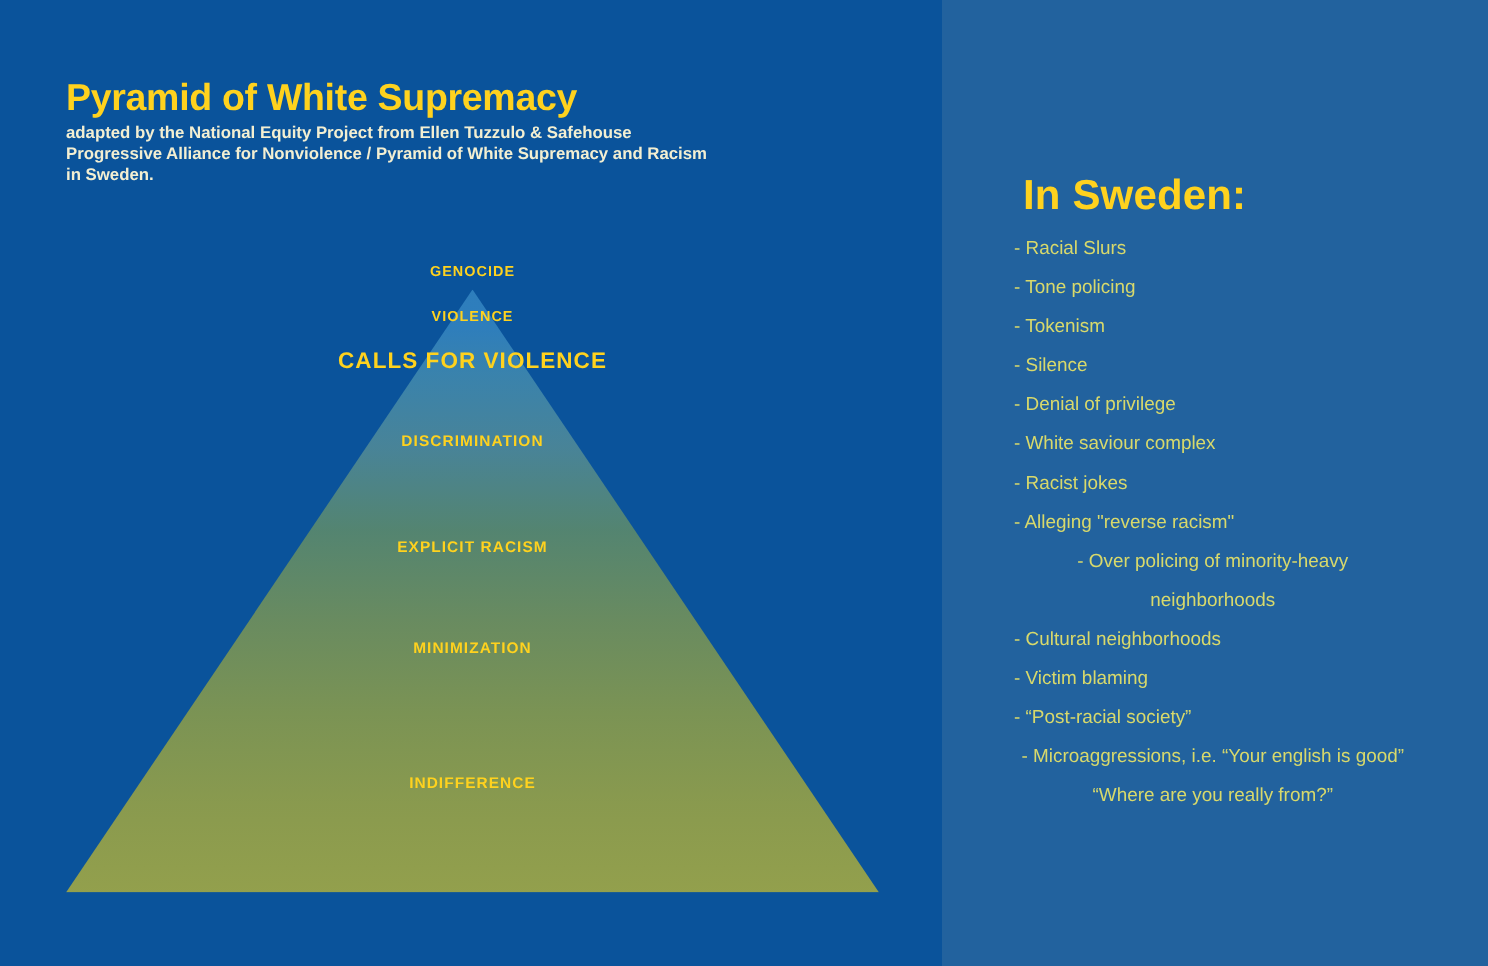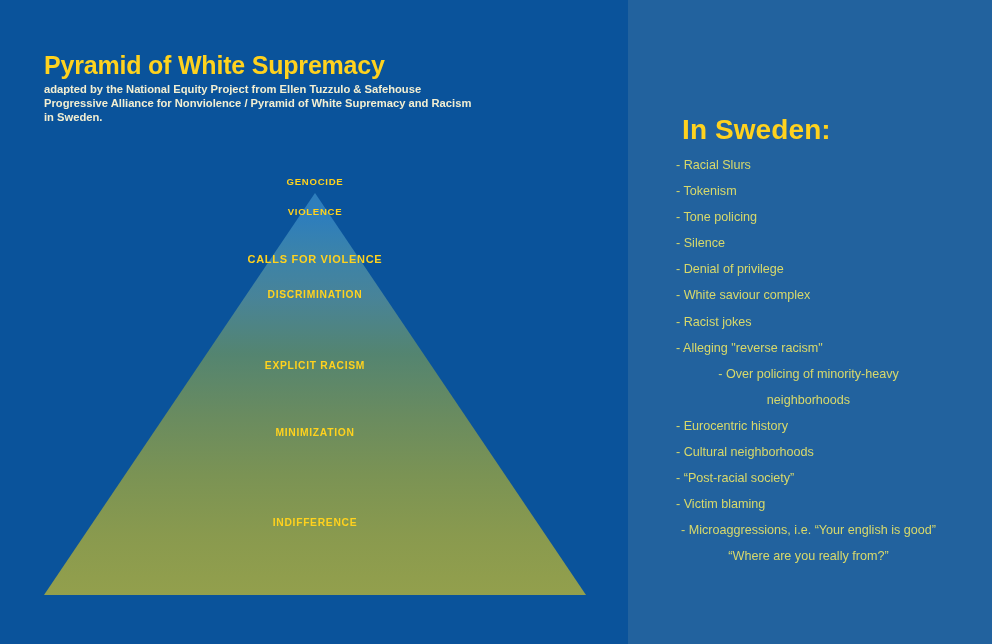--- a/index.html
+++ b/index.html
@@ -139,39 +139,38 @@
   <div class="header">
     <h1 class="title">Pyramid of White Supremacy</h1>
     <p class="subtitle">adapted by the National Equity Project from Ellen Tuzzulo &amp; Safehouse Progressive Alliance for Nonviolence / Pyramid of White Supremacy and Racism in Sweden.</p>
   </div>
 
   <div class="pyramid-wrap">
     <div class="pyramid-shape"></div>
     <div id="pyramid-labels">
         <div class="pyr-label" style="top: -17px; font-size: 9.6px;">GENOCIDE</div>
         <div class="pyr-label" style="top: 13px; font-size: 9.6px;">VIOLENCE</div>
-        <div class="pyr-label" style="top: 60px; font-size: 11px;">CALLS FOR VIOLENCE</div>
+        <div class="pyr-label" style="top: 39px; font-size: 15px;">CALLS FOR VIOLENCE</div>
         <div class="pyr-label" style="top: 96px; font-size: 10.3px;">DISCRIMINATION</div>
         <div class="pyr-label" style="top: 167px; font-size: 10.3px;">EXPLICIT RACISM</div>
         <div class="pyr-label" style="top: 234px; font-size: 10.3px;">MINIMIZATION</div>
         <div class="pyr-label" style="top: 324px; font-size: 10.3px;">INDIFFERENCE</div>
       </div>
   </div>
 
   <h2 class="sweden-heading">In Sweden:</h2>
   <ul class="sweden-list" id="sweden-list">
       <li>- Racial Slurs</li>
+      <li>- Tone policing</li>
       <li>- Tokenism</li>
-      <li>- Tone policing</li>
       <li>- Silence</li>
       <li>- Denial of privilege</li>
       <li>- White saviour complex</li>
       <li>- Racist jokes</li>
       <li>- Alleging "reverse racism"</li>
       <li class="wrap">- Over policing of minority-heavy neighborhoods</li>
-      <li>- Eurocentric history</li>
       <li>- Cultural neighborhoods</li>
+      <li>- Victim blaming</li>
       <li>- “Post-racial society”</li>
-      <li>- Victim blaming</li>
       <li class="wrap">- Microaggressions, i.e. “Your english is good” “Where are you really from?”</li>
     </ul>
 
 </div>
 
 </body></html>

